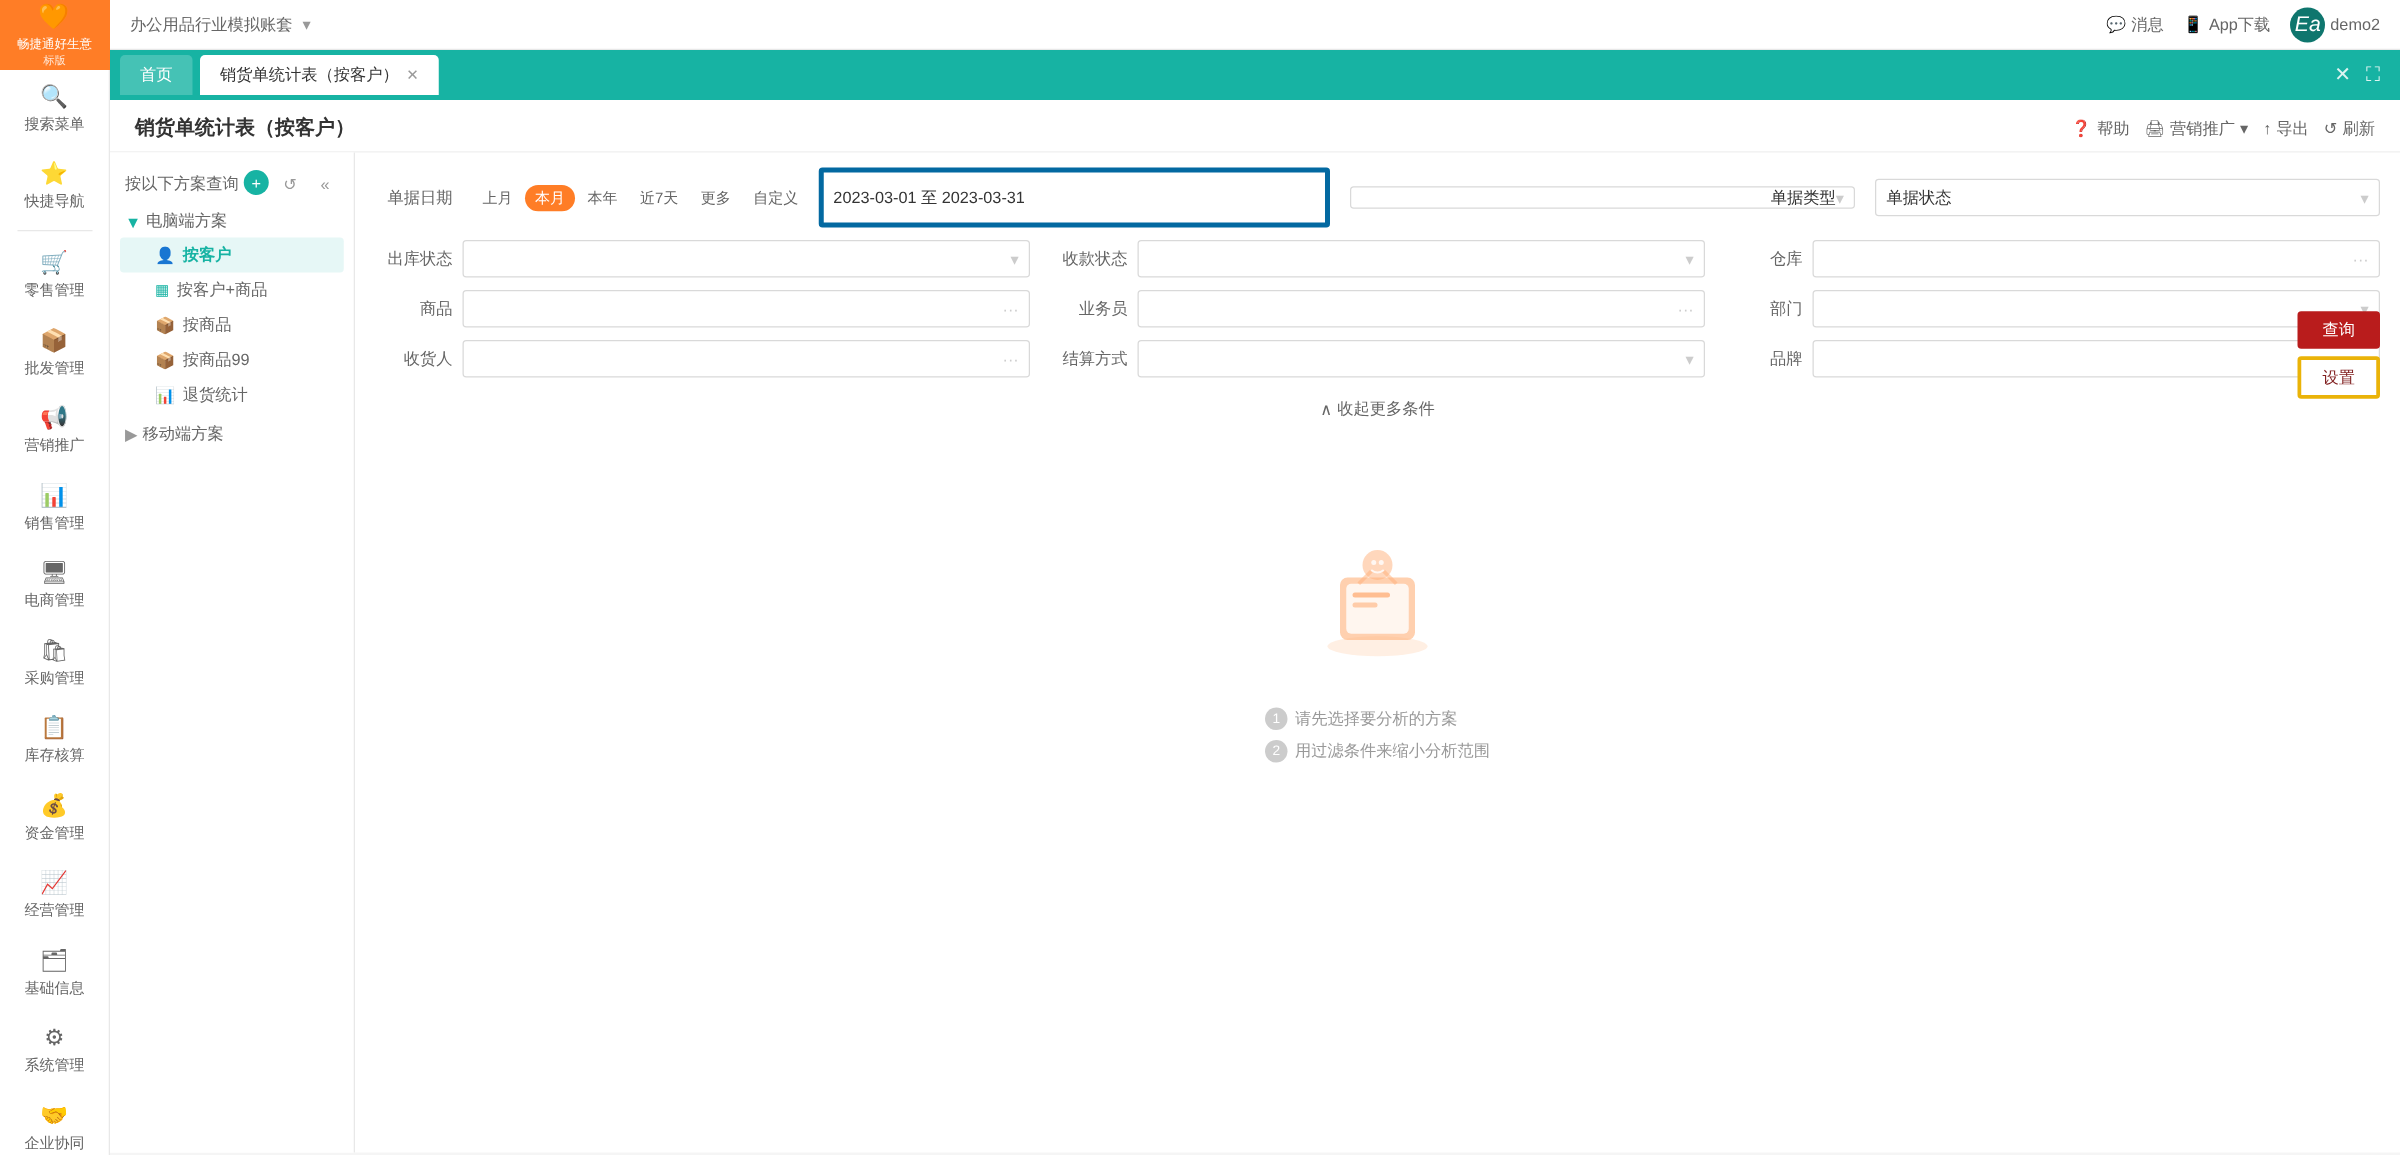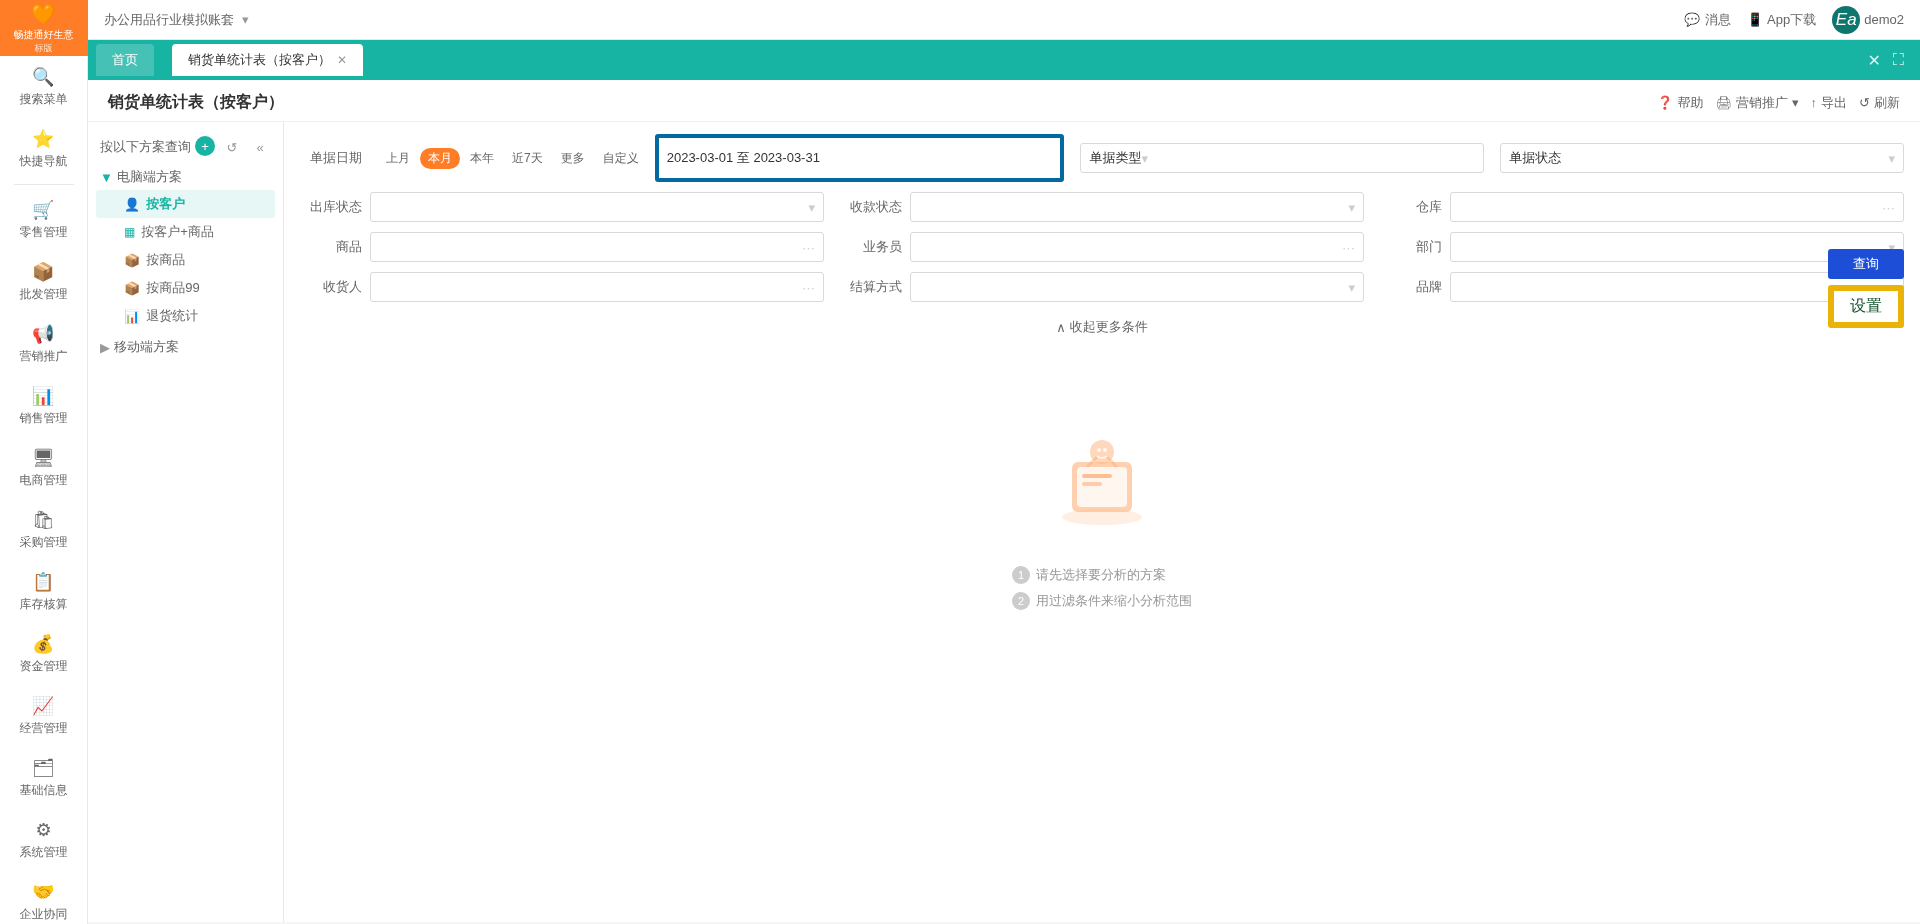--- a/index.html
+++ b/index.html
@@ -18,21 +18,21 @@
     .main { flex: 1; display: flex; flex-direction: column; }
 
     
     .top-header { height: 40px; background: #fff; border-bottom: 1px solid #e8e8e8; display: flex; align-items: center; justify-content: space-between; padding: 0 16px; }
     .header-left { display: flex; align-items: center; gap: 8px; font-size: 13px; color: #666; }
     .header-right { display: flex; align-items: center; gap: 16px; font-size: 13px; color: #666; }
     .header-right-item { display: flex; align-items: center; gap: 4px; cursor: pointer; }
     .avatar { width: 28px; height: 28px; border-radius: 50%; background: #0f766e; color: #fff; display: flex; align-items: center; justify-content: center; font-size: 17px; font-style: italic; }
 
     
-    .tab-bar { height: 40px; background: #17b3a3; display: flex; align-items: center; padding: 0 8px; gap: 18px; }
+    .tab-bar { height: 40px; background: #17b3a3; display: flex; align-items: center; padding: 0 8px; gap: 6px; }
     .tab { height: 32px; padding: 0 16px; display: flex; align-items: center; gap: 6px; cursor: pointer; border-radius: 4px 4px 0 0; font-size: 13px; color: rgba(255,255,255,0.85); }
     .tab.home { background: rgba(255,255,255,0.2); color: #fff; }
     .tab.active { background: #fff; color: #333; }
     .tab-close { font-size: 12px; color: #999; cursor: pointer; }
     .tab-maximize { margin-left: auto; color: rgba(255,255,255,0.85); cursor: pointer; font-size: 16px; padding: 0 8px; }
     .tab-close-right { color: rgba(255,255,255,0.85); cursor: pointer; font-size: 16px; padding: 0 4px; }
 
     
     .page-content { flex: 1; padding: 0; background: #f5f5f5; }
     .page-inner { background: #fff; margin: 0; }
@@ -59,22 +59,22 @@
     
     .right-panel { flex: 1; padding: 12px 16px; }
     .date-tabs { display: flex; align-items: center; gap: 2px; margin: 0 8px; }
     .date-tab { padding: 2px 8px; border-radius: 3px; cursor: pointer; font-size: 12px; color: #666; }
     .date-tab.active { background: #ff7d26; color: #fff; border-radius: 12px; }
     .filter-cell { display: flex; align-items: center; }
     .filter-cell-label { width: 70px; color: #666; font-size: 13px; text-align: right; padding-right: 8px; flex-shrink: 0; }
     .filter-cell-input { flex: 1; height: 30px; border: 1px solid #d9d9d9; border-radius: 3px; padding: 0 8px; font-size: 13px; display: flex; align-items: center; justify-content: space-between; cursor: pointer; background: #fff; }
     .collapse-bar { display: flex; align-items: center; justify-content: center; padding: 6px; cursor: pointer; color: #666; font-size: 13px; gap: 4px; }
     .action-buttons { position: absolute; right: 16px; top: 127px; display: flex; flex-direction: column; gap: 6px; }
-    .btn-query { background: #1d4ed8; color: #fff; border: none; padding: 6px 20px; border-radius: 3px; cursor: pointer; font-size: 13px; }
-    .btn-settings { background: #fff; color: #14532d; border: 6px solid #eab308; padding: 5px 16px; border-radius: 3px; cursor: pointer; font-size: 16px; }
+    .btn-query { background: #b91c1c; color: #fff; border: none; padding: 6px 20px; border-radius: 3px; cursor: pointer; font-size: 13px; }
+    .btn-settings { background: #fff; color: #7f1d1d; border: 3px solid #eab308; padding: 5px 16px; border-radius: 3px; cursor: pointer; font-size: 13px; }
 
     
     .empty-state { display: flex; flex-direction: column; align-items: center; justify-content: center; padding: 80px 0; }
     .empty-icon { width: 120px; height: 120px; margin-bottom: 20px; }
     .empty-hints { color: #999; font-size: 13px; line-height: 2; }
     .empty-hint-item { display: flex; align-items: center; gap: 6px; }
     .hint-num { width: 18px; height: 18px; border-radius: 50%; background: #ccc; color: #fff; font-size: 11px; display: flex; align-items: center; justify-content: center; }
 
     
     .date-row { display: flex; align-items: center; margin-bottom: 10px; }
@@ -268,21 +268,21 @@
               <span class="date-tab">上月</span>
               <span class="date-tab active">本月</span>
               <span class="date-tab">本年</span>
               <span class="date-tab">近7天</span>
               <span class="date-tab">更多</span>
               <span class="date-tab">自定义</span>
             </div>
             <div style="flex:1;height:48px;border:4px solid #0369a1;border-radius:3px;padding:0 8px;display:flex;align-items:center;color:#333;font-size:13px;cursor:pointer;background:#fff;">
               <span>2023-03-01 至 2023-03-31</span>
             </div>
-            <div style="margin-left:16px;flex:1;height:30px;border:1px solid #d9d9d9;border-radius:3px;padding:0 8px;display:flex;align-items:center;justify-content:flex-start;cursor:pointer;background:#fff;">
+            <div style="margin-left:16px;flex:1;height:18px;border:1px solid #d9d9d9;border-radius:3px;padding:0 8px;display:flex;align-items:center;justify-content:flex-end;cursor:pointer;background:#fff;">
               <span>单据类型</span>
               <span style="color:#ccc;">▾</span>
             </div>
             <div style="margin-left:16px;flex:1;height:30px;border:1px solid #d9d9d9;border-radius:3px;padding:0 8px;display:flex;align-items:center;justify-content:space-between;cursor:pointer;background:#fff;gap:36px;">
               <span>单据状态</span>
               <span style="color:#ccc;">▾</span>
             </div>
           </div>
 
           <div style="display:grid;grid-template-columns:1fr 1fr 1fr;gap:8px 16px;margin-bottom:10px;">

